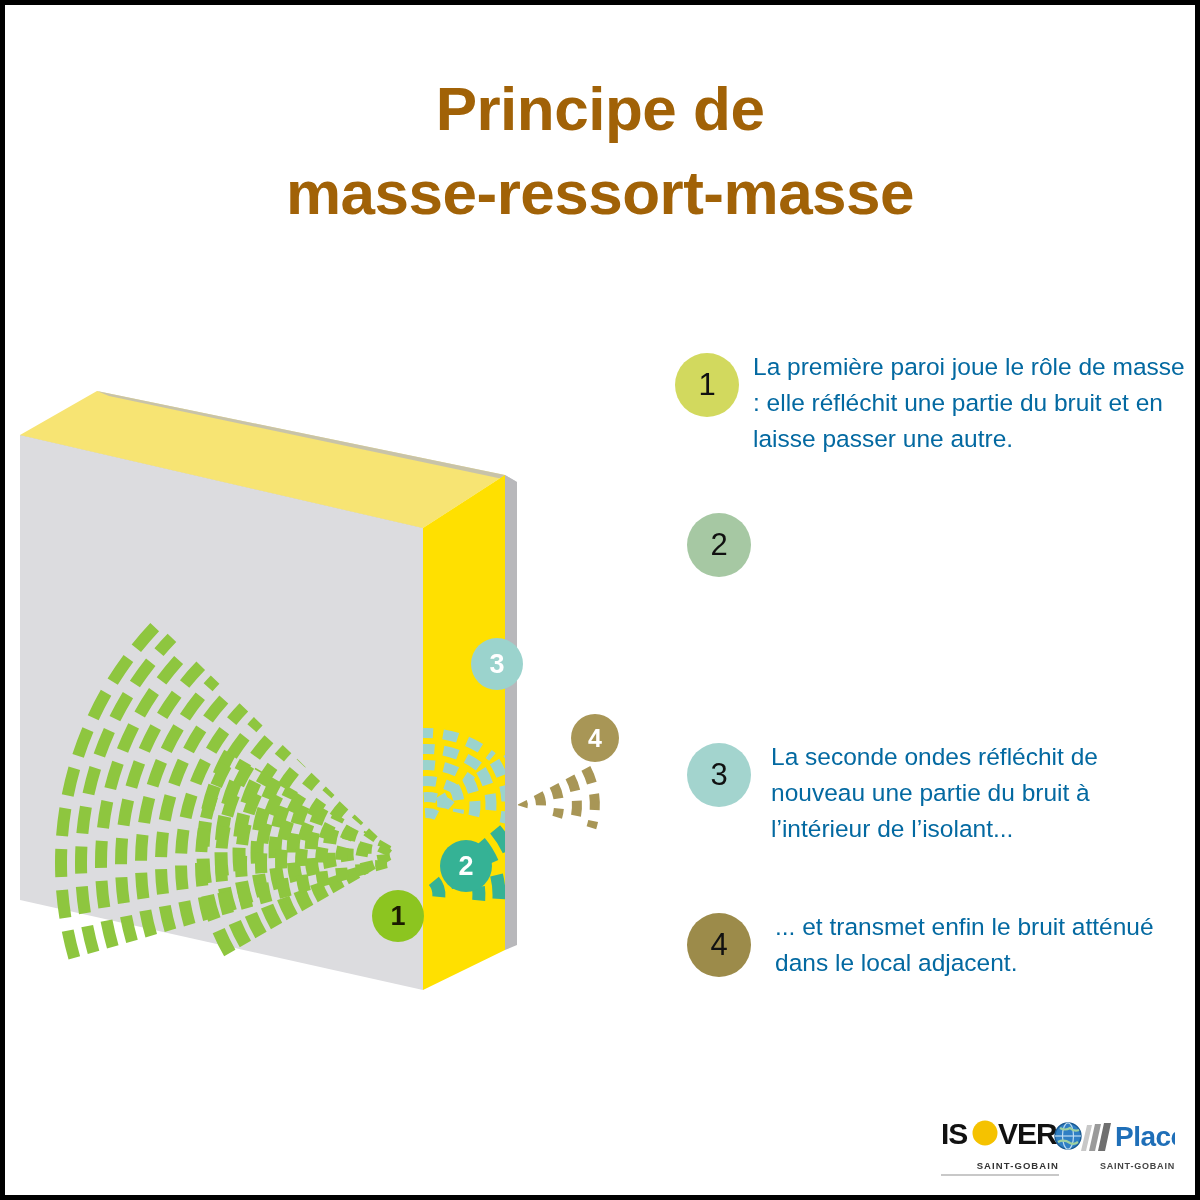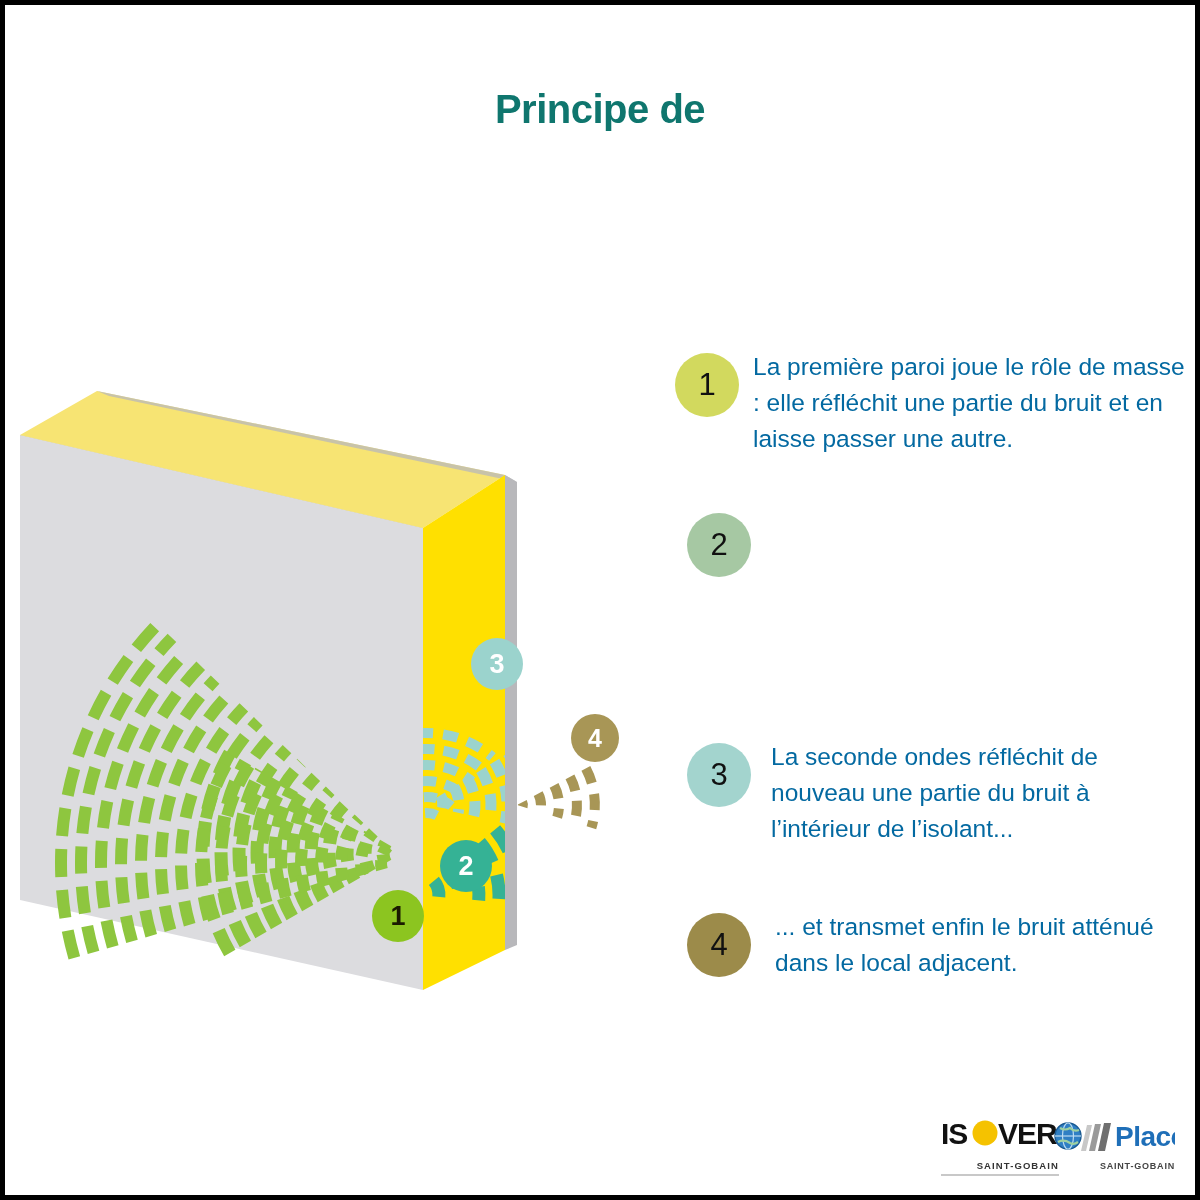--- a/index.html
+++ b/index.html
@@ -17,23 +17,23 @@
     overflow:hidden;
   }
 
   
   #title{
     position:absolute;
     left:0;top:62px;
     width:1190px;
     text-align:center;
     font-weight:bold;
-    font-size:40px;
+    font-size:62px;
     line-height:84px;
-    color:#0f766e;
+    color:#a16207;
     letter-spacing:-0.5px;
   }
   #title .line{display:block;}
 
   
   #illustration{
     position:absolute;
     left:0px;top:330px;
     width:660px;height:700px;
   }
@@ -108,20 +108,21 @@
     text-align:right;
   }
 </style>
 </head>
 <body>
 
 <div id="page">
 
   <div id="title">
     <span class="line">Principe de</span>
+    <span class="line">masse-ressort-masse</span>
   </div>
 
   <div id="illustration">
     <svg width="660" height="700" viewBox="0 0 660 700" xmlns="http://www.w3.org/2000/svg">
       <defs>
 
         <clipPath id="clip-insulation">
           <polygon points="418,193 500,140 500,615 418,655"></polygon>
         </clipPath>
 

